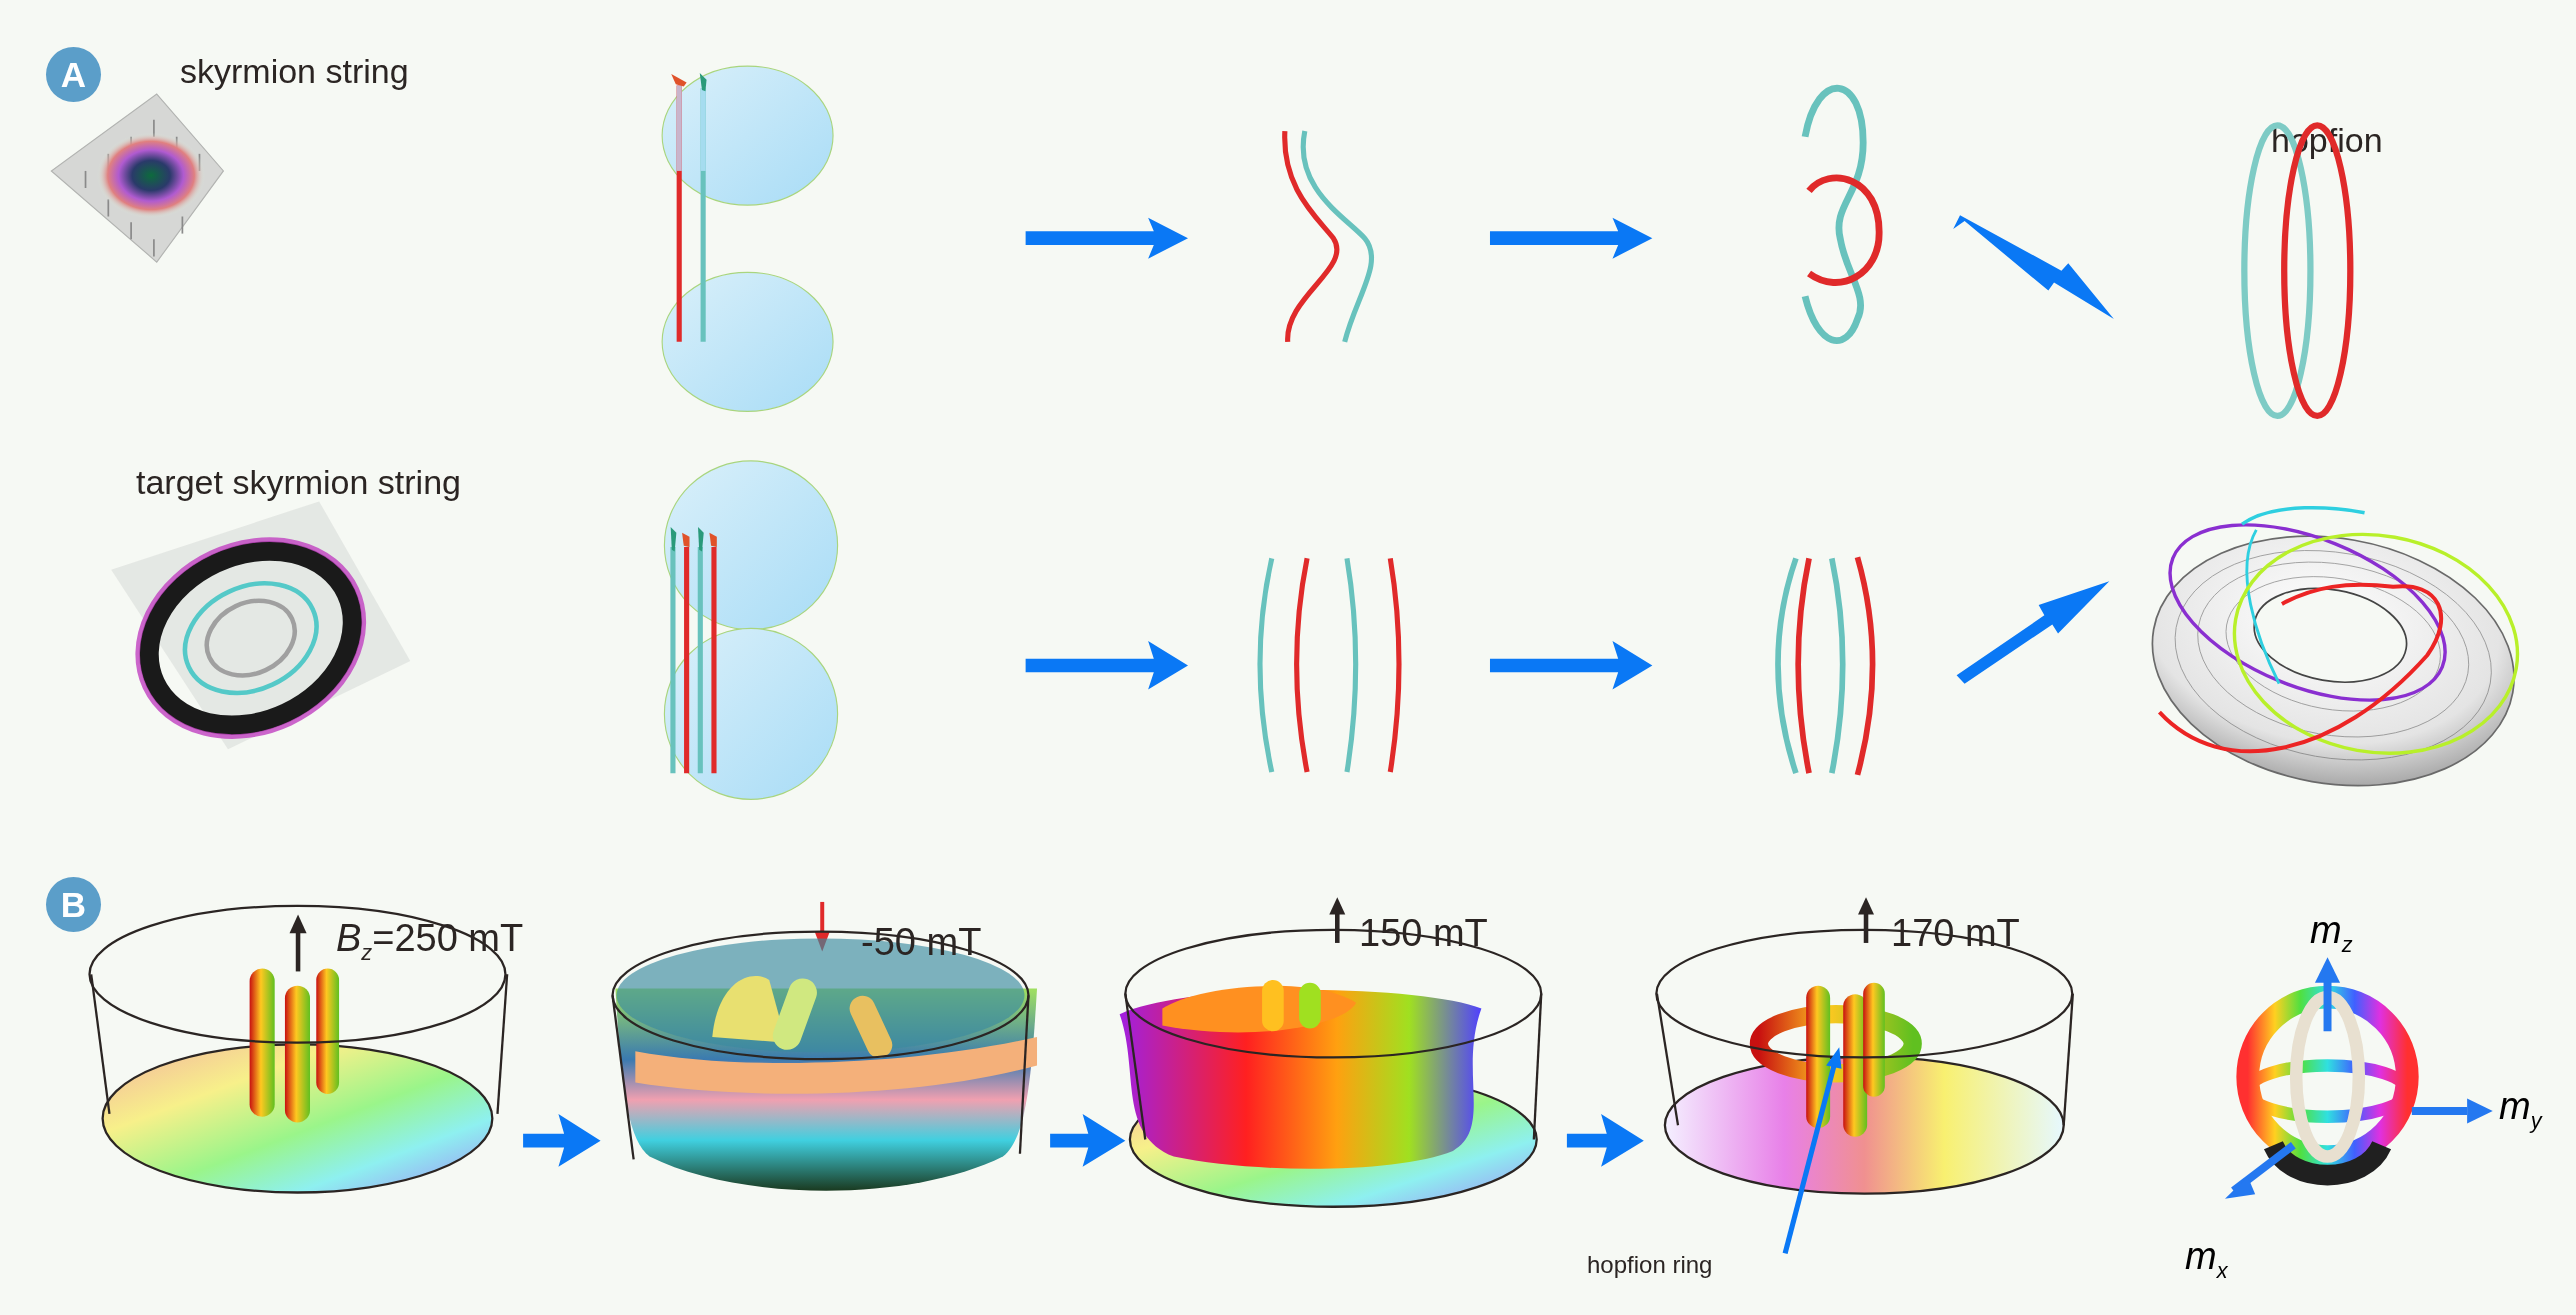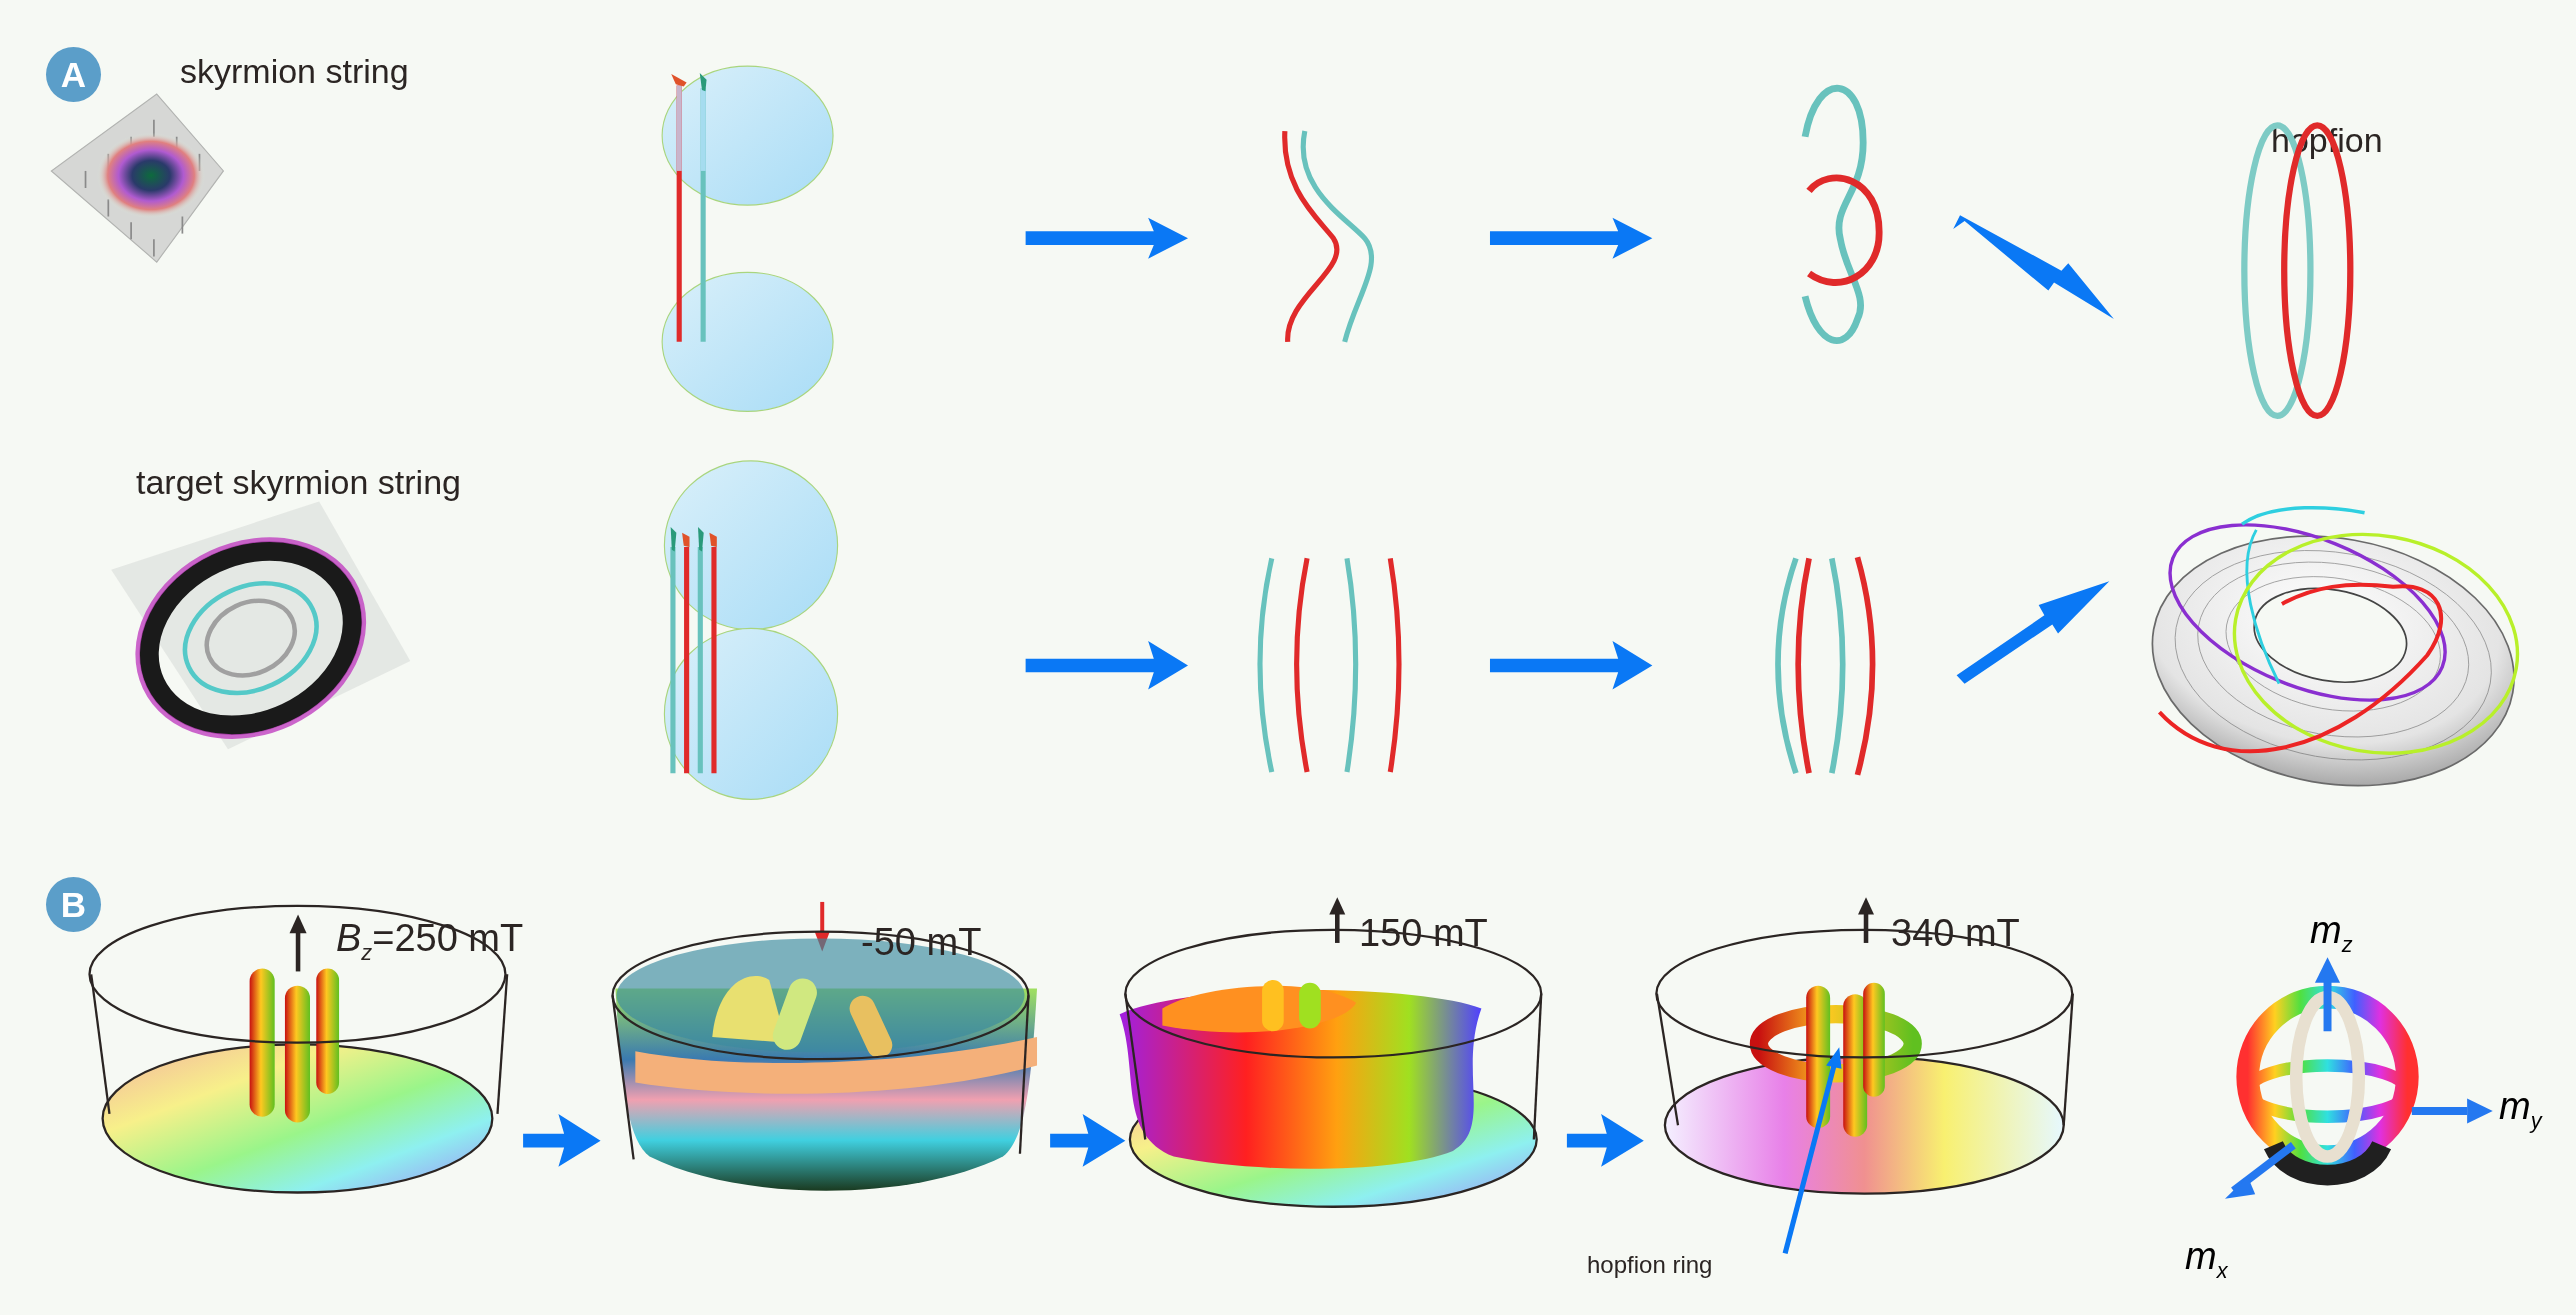--- a/index.html
+++ b/index.html
@@ -281,21 +281,21 @@
     <line x1="4025" y1="2010" x2="3920" y2="2090" stroke="#2478f0" stroke-width="14"></line>
     <polygon points="3905,2104 3945,2065 3958,2096" fill="#2478f0"></polygon>
   </g>
 </svg>
 
 <div class="field-label" style="left:316px;top:917px;margin-left:20px;">
   <i>B</i><sub style="font-size:21.7px;font-style:italic">z</sub><span>=250 mT</span>
 </div>
 <div class="field-label" style="left:846px;top:921px;margin-left:15px;">-50 mT</div>
 <div class="field-label" style="left:1359px;top:912px;">150 mT</div>
-<div class="field-label" style="left:1891px;top:912px;">340 mT</div>
+<div class="field-label" style="left:1891px;top:912px;">170 mT</div>
 <div class="label" style="left:1587px;top:1251px;font-size:24px;">hopfion ring</div>
 
 <div class="axis-label" style="left:2310px;top:909px;">
   <span>m</span><sub>z</sub>
 </div>
 <div class="axis-label" style="left:2499px;top:1085px;">
   <span>m</span><sub>y</sub>
 </div>
 <div class="axis-label" style="left:2185px;top:1235px;">
   <span>m</span><sub>x</sub>

